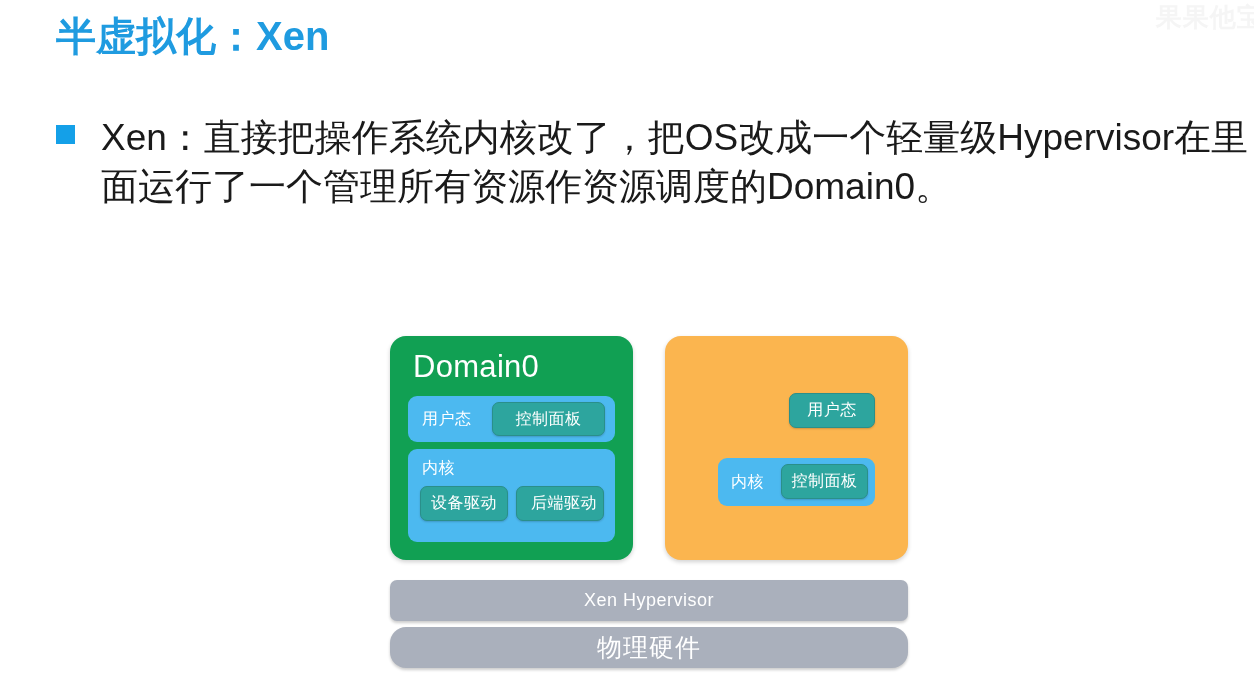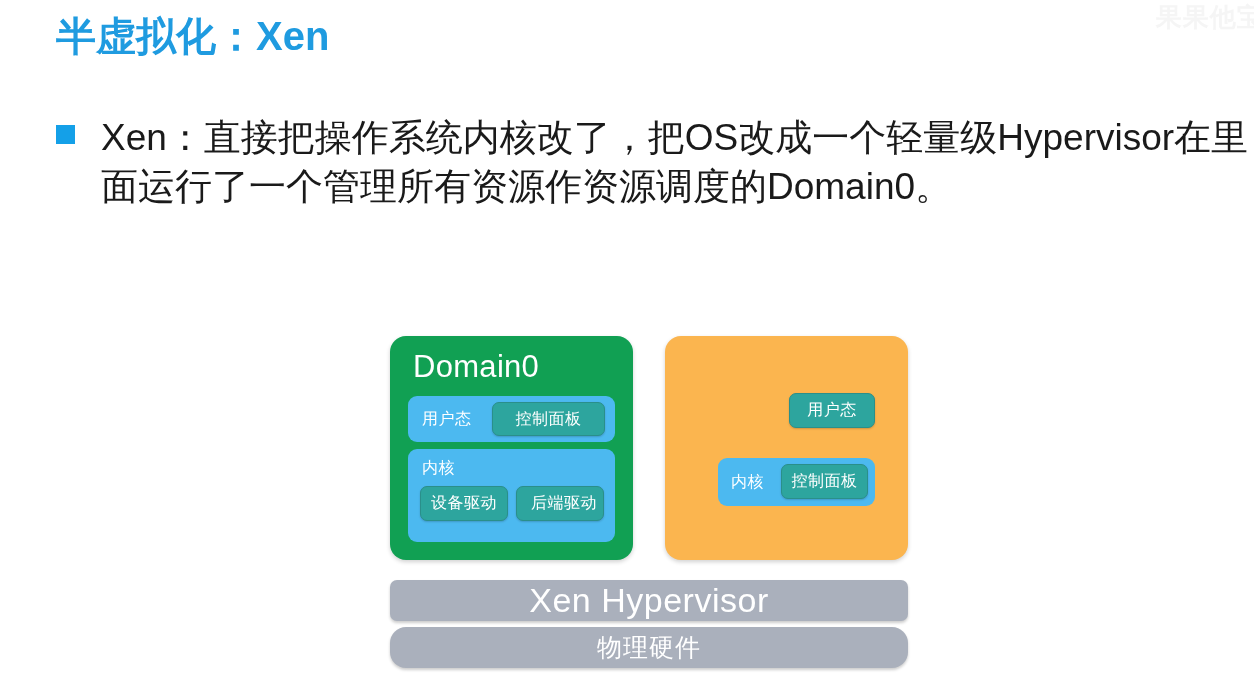--- a/index.html
+++ b/index.html
@@ -189,21 +189,21 @@
     border-radius: 7px;
     display: flex;
     align-items: center;
     justify-content: center;
     color: #ffffff;
     box-shadow: 0 2px 3px rgba(0,0,0,0.2);
     box-sizing: border-box;
   }
   .bar-hypervisor {
     top: 244px;
-    font-size: 34px;
+    font-size: 18px;
     letter-spacing: 0.5px;
   }
   .bar-hardware {
     top: 291px;
     font-size: 25px;
     letter-spacing: 1px;
     border-radius: 16px;
   }
 </style>
 </head>

